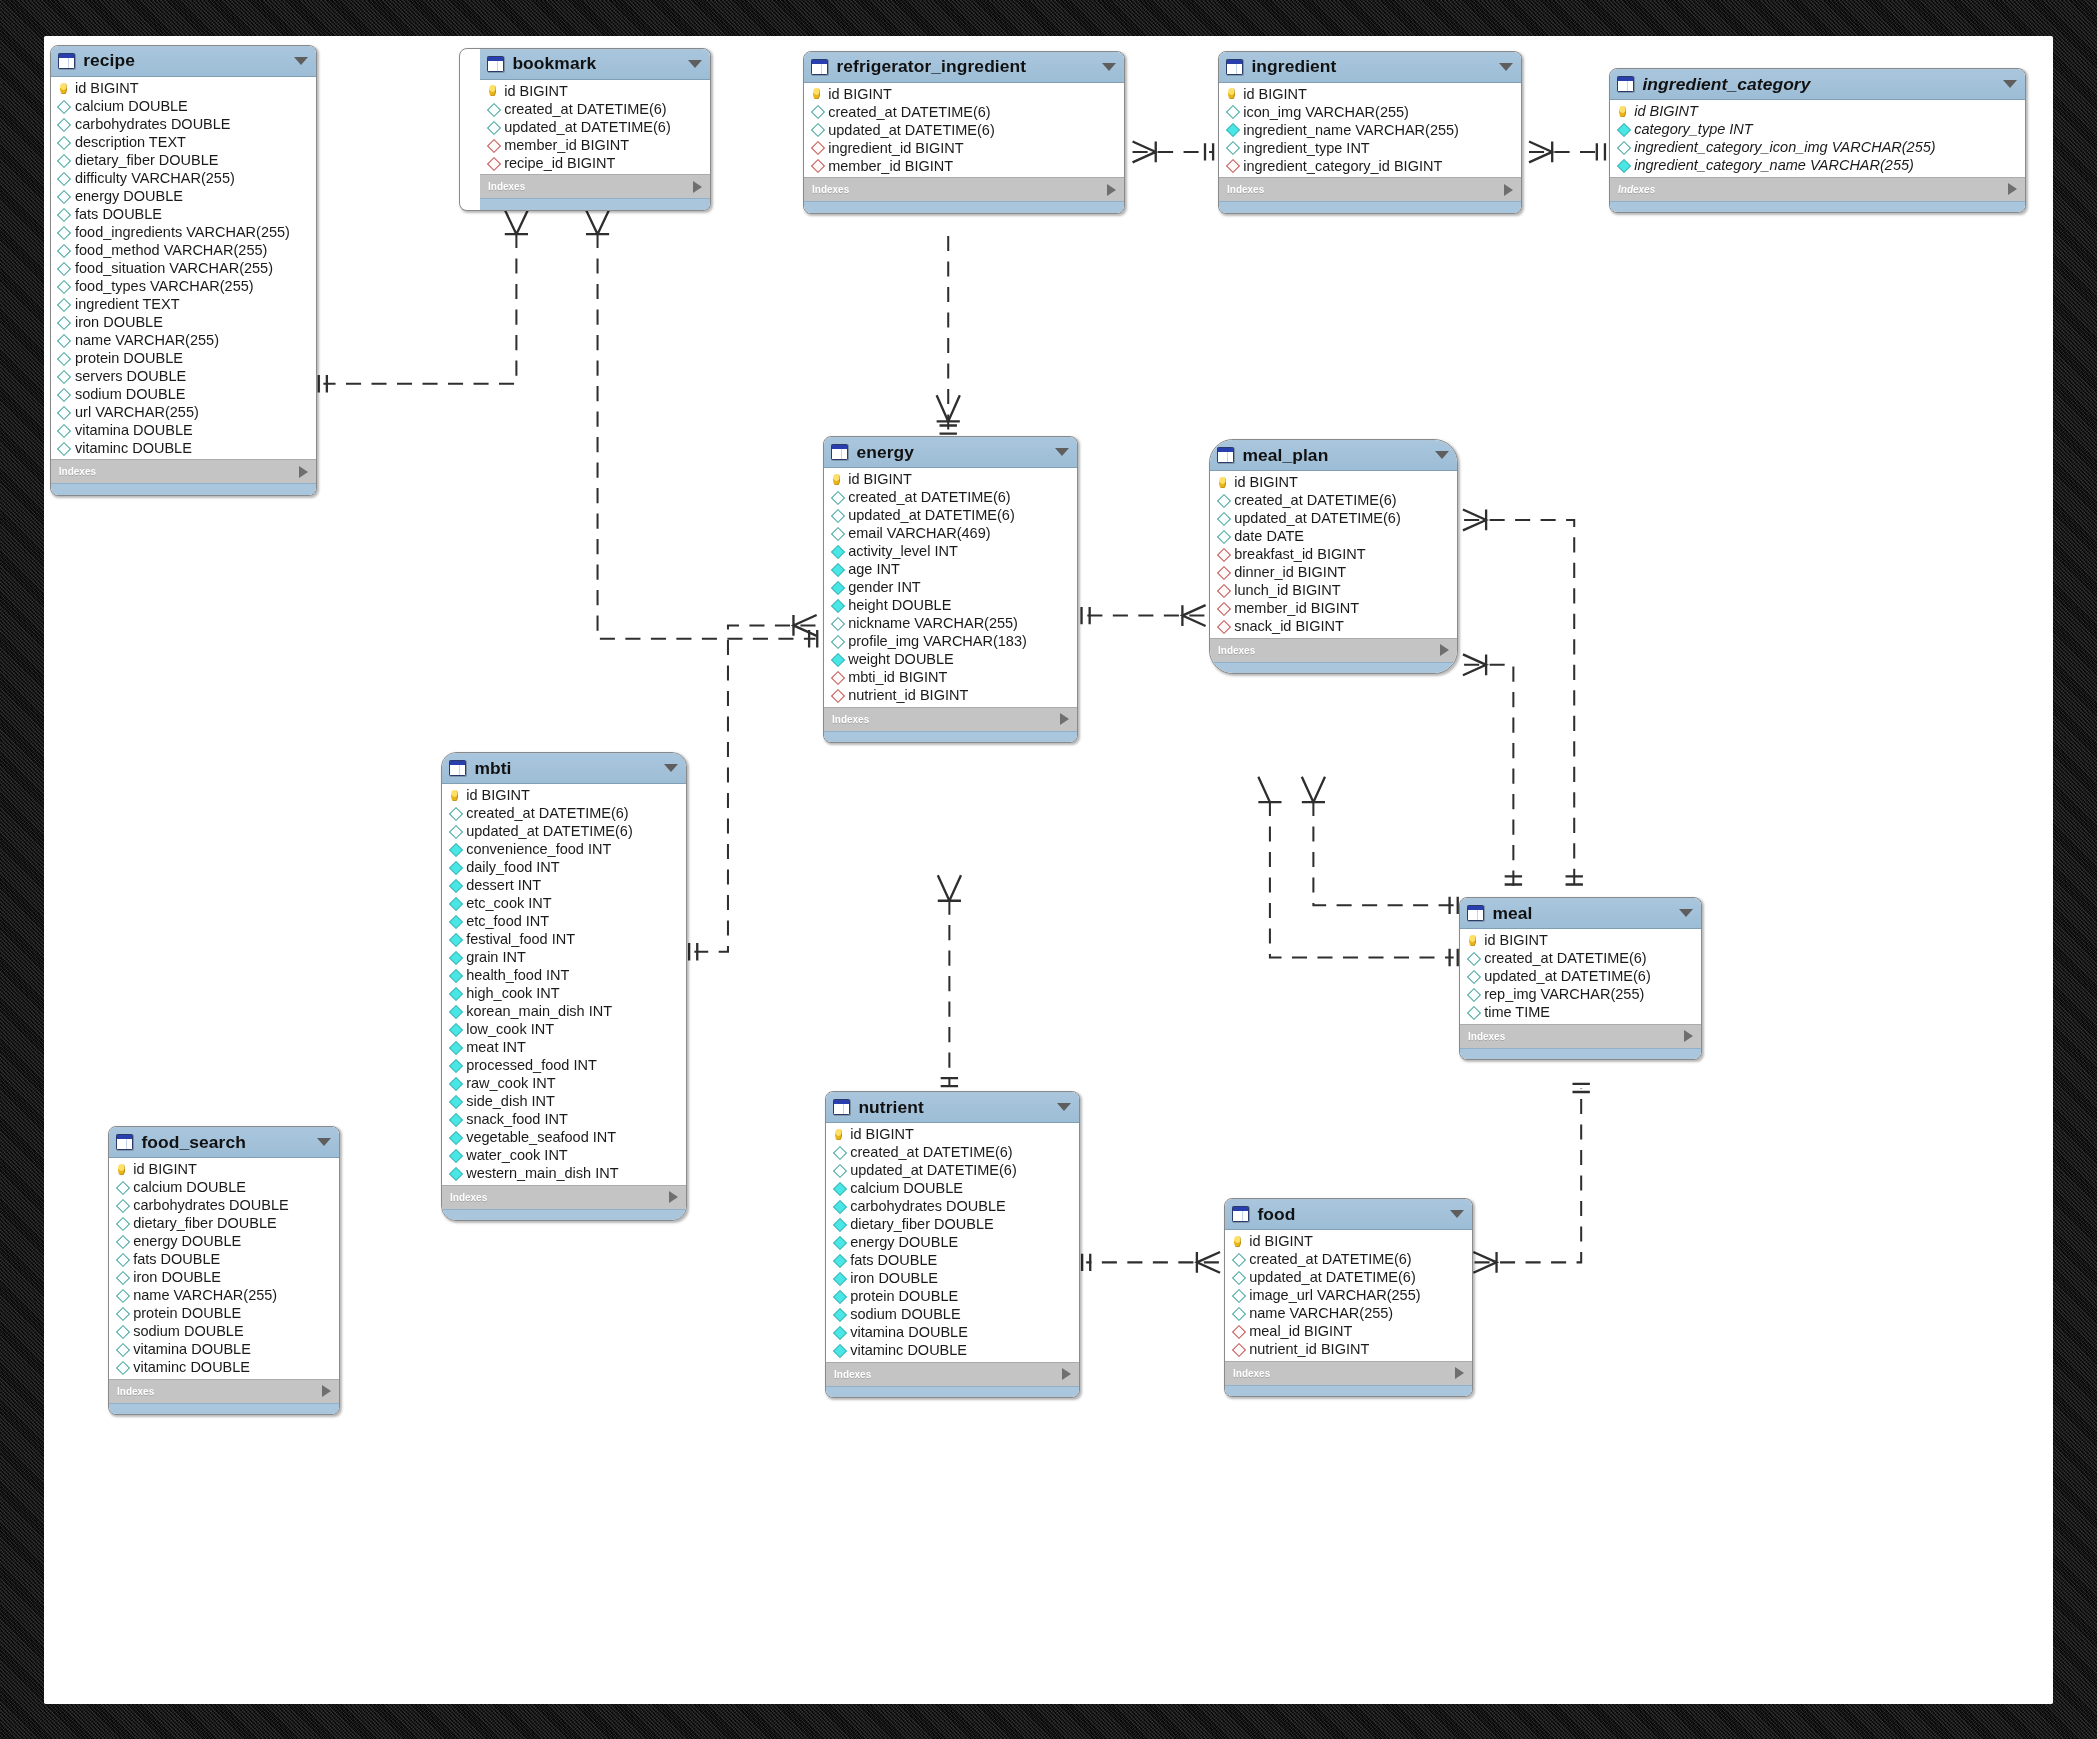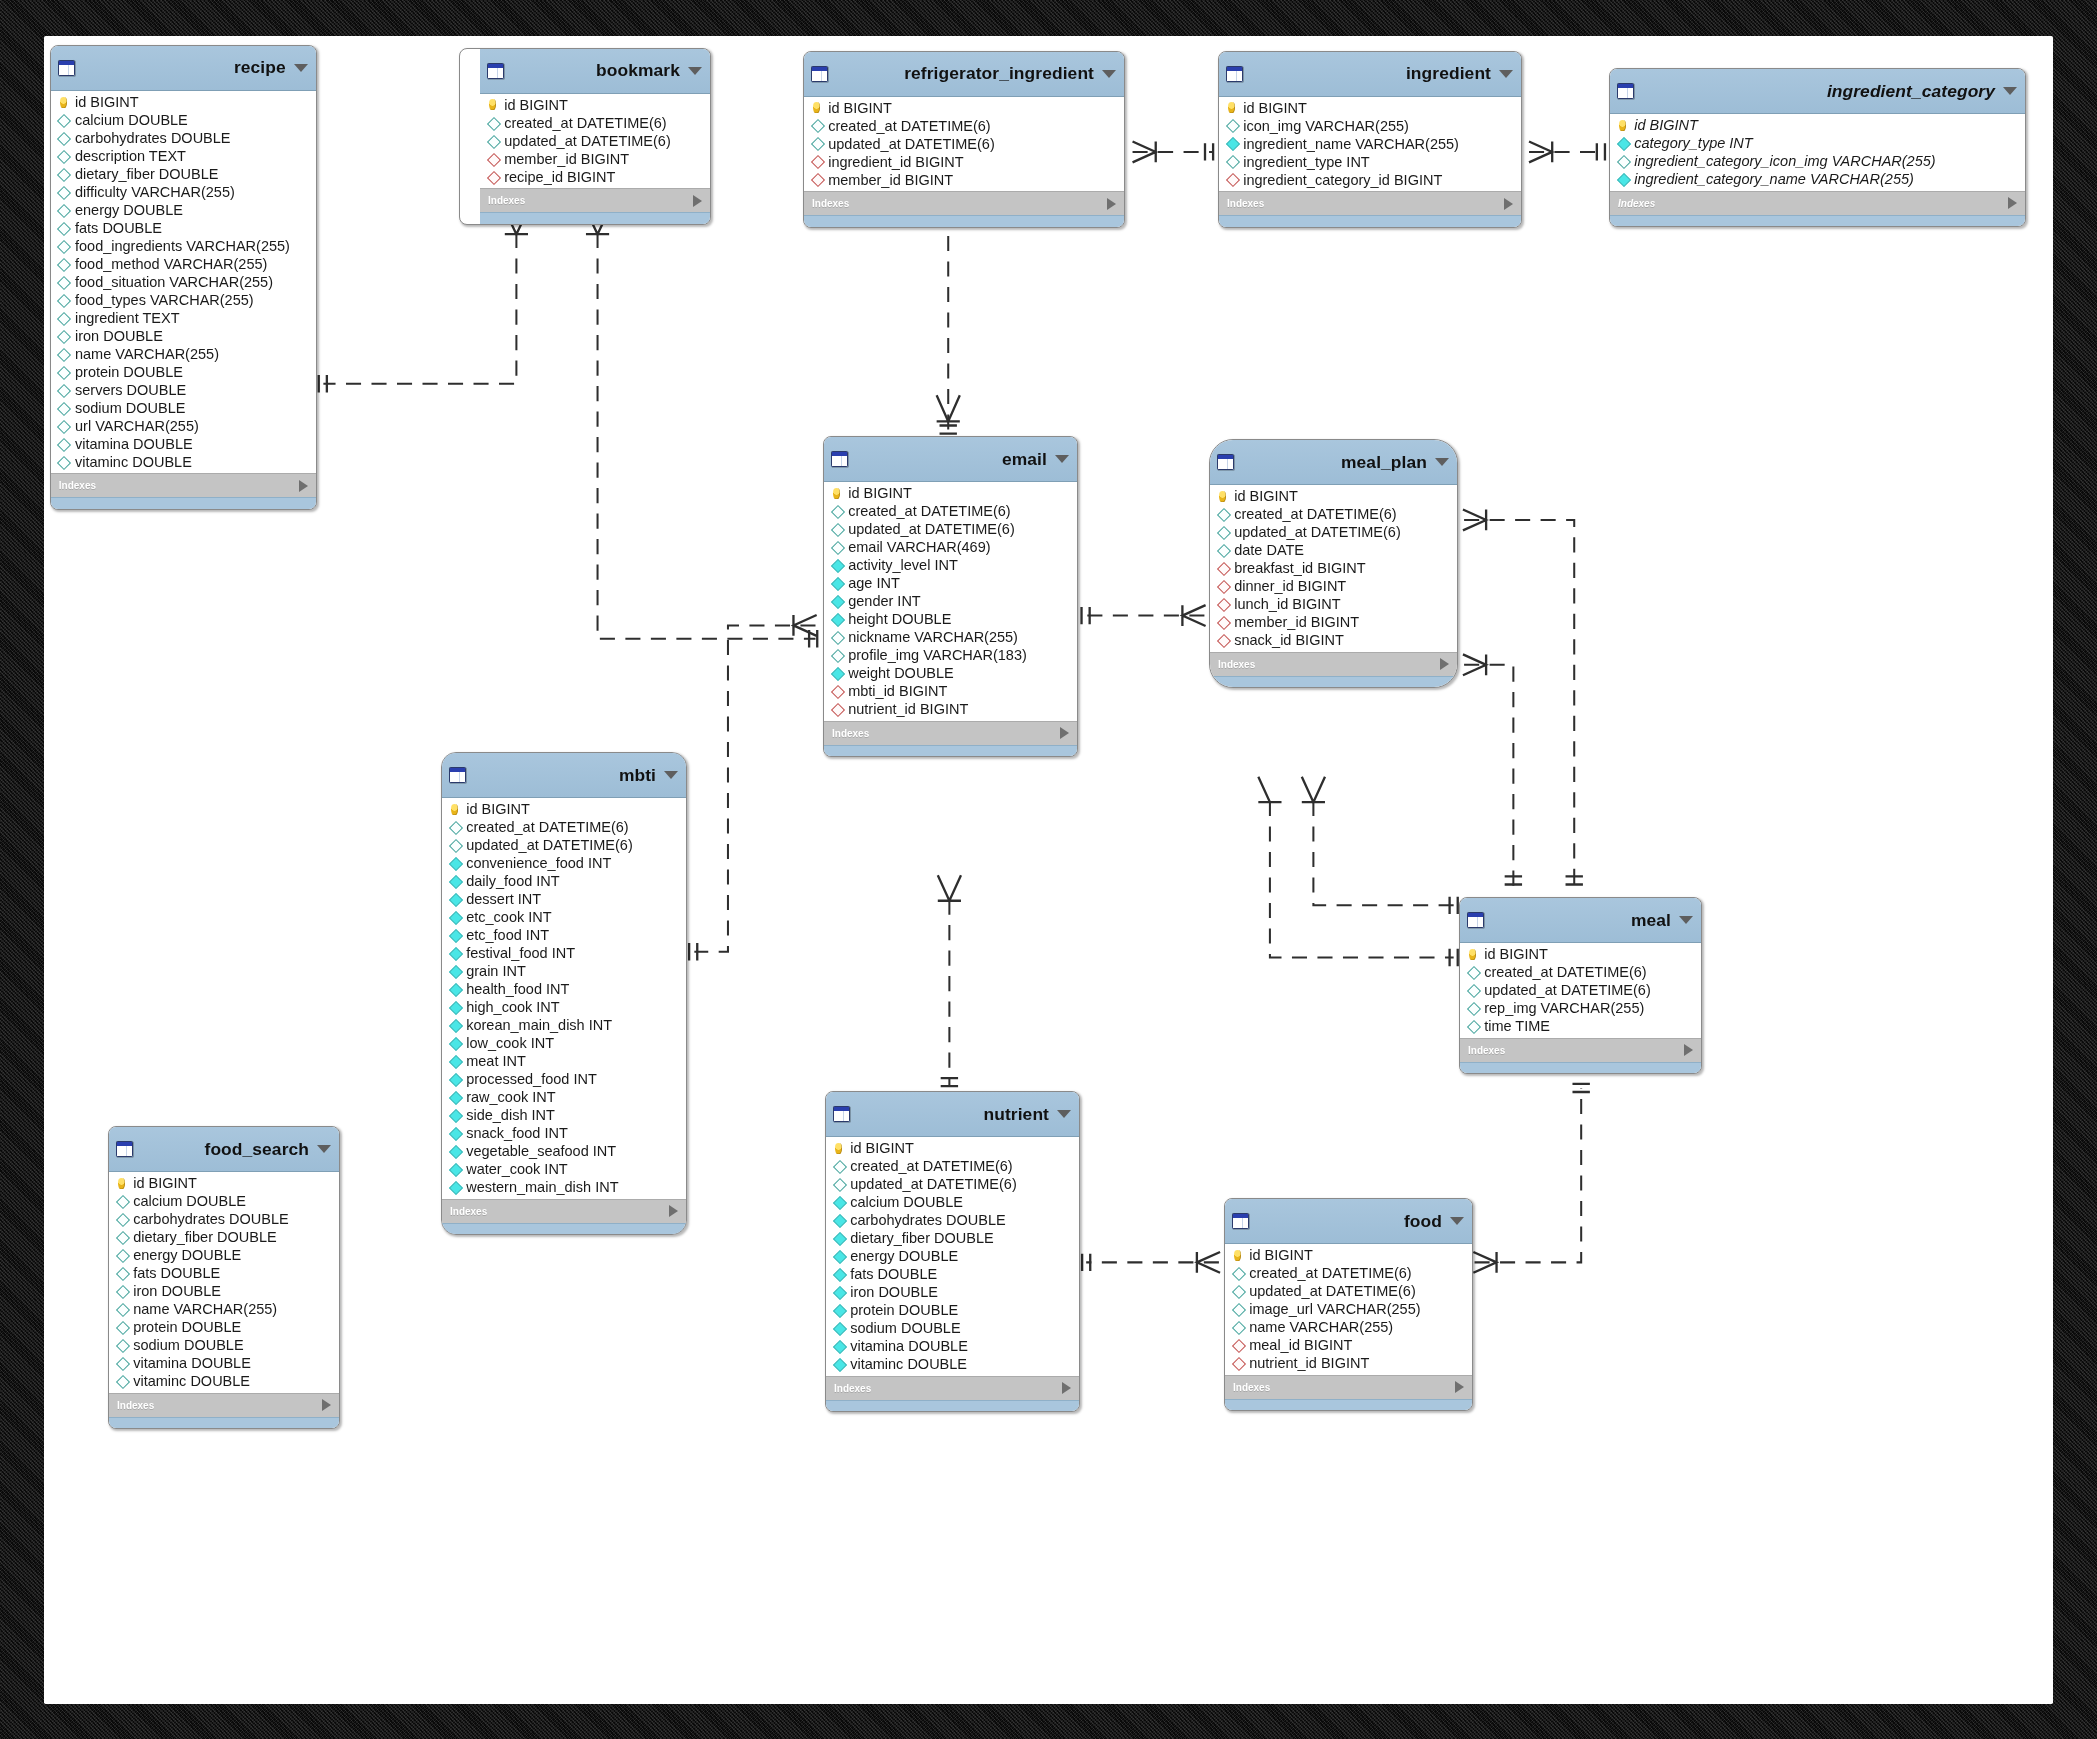--- a/index.html
+++ b/index.html
@@ -41,25 +41,24 @@
     border: 1.2px solid #8a8a8a;
     border-radius: 8px;
     box-shadow: 1.7px 1.7px 2.3px rgba(0,0,0,.28);
     overflow: hidden;
     z-index: 5;
   }
   .tbl-head {
     display: flex;
     align-items: center;
     gap: 8px;
-    height: 45px;
+    height: 31px;
     padding: 0 8px 0 7px;
     background: linear-gradient(180deg, #a9c6dd 0%, #9dbdd6 100%);
     border-bottom: 0.6px solid #7f9fb5;
-    text-align: right;
   }
   .tbl-icon {
     width: 17.4px; height: 16px;
     flex: 0 0 auto;
     border: 1.2px solid #2b3a6b;
     border-radius: 1.2px;
     background:
       linear-gradient(90deg,#fff 0 24%, #c6d4e8 24% 30%, #fff 30% 58%, #c6d4e8 58% 64%, #fff 64% 100%);
     position: relative;
     box-shadow: 0.6px 0.6px 0.6px rgba(0,0,0,.4);
@@ -465,21 +464,21 @@
           </div>
           <div class="idx">
             <span class="lbl">Indexes</span>
             <span class="tri"></span>
           </div>
           <div class="foot"></div>
         </div>
         <div class="tbl" style="left: 779px; top: 400px; width: 255px;">
           <div class="tbl-head">
             <span class="tbl-icon"></span>
-            <span class="tbl-title">email</span>
+            <span class="tbl-title">energy</span>
             <span class="caret"></span>
           </div>
           <div class="cols">
             <div class="col">
               <span class="mk pk"></span>
               <span class="lbl">id BIGINT</span>
             </div>
             <div class="col">
               <span class="mk dn"></span>
               <span class="lbl">created_at DATETIME(6)</span>

